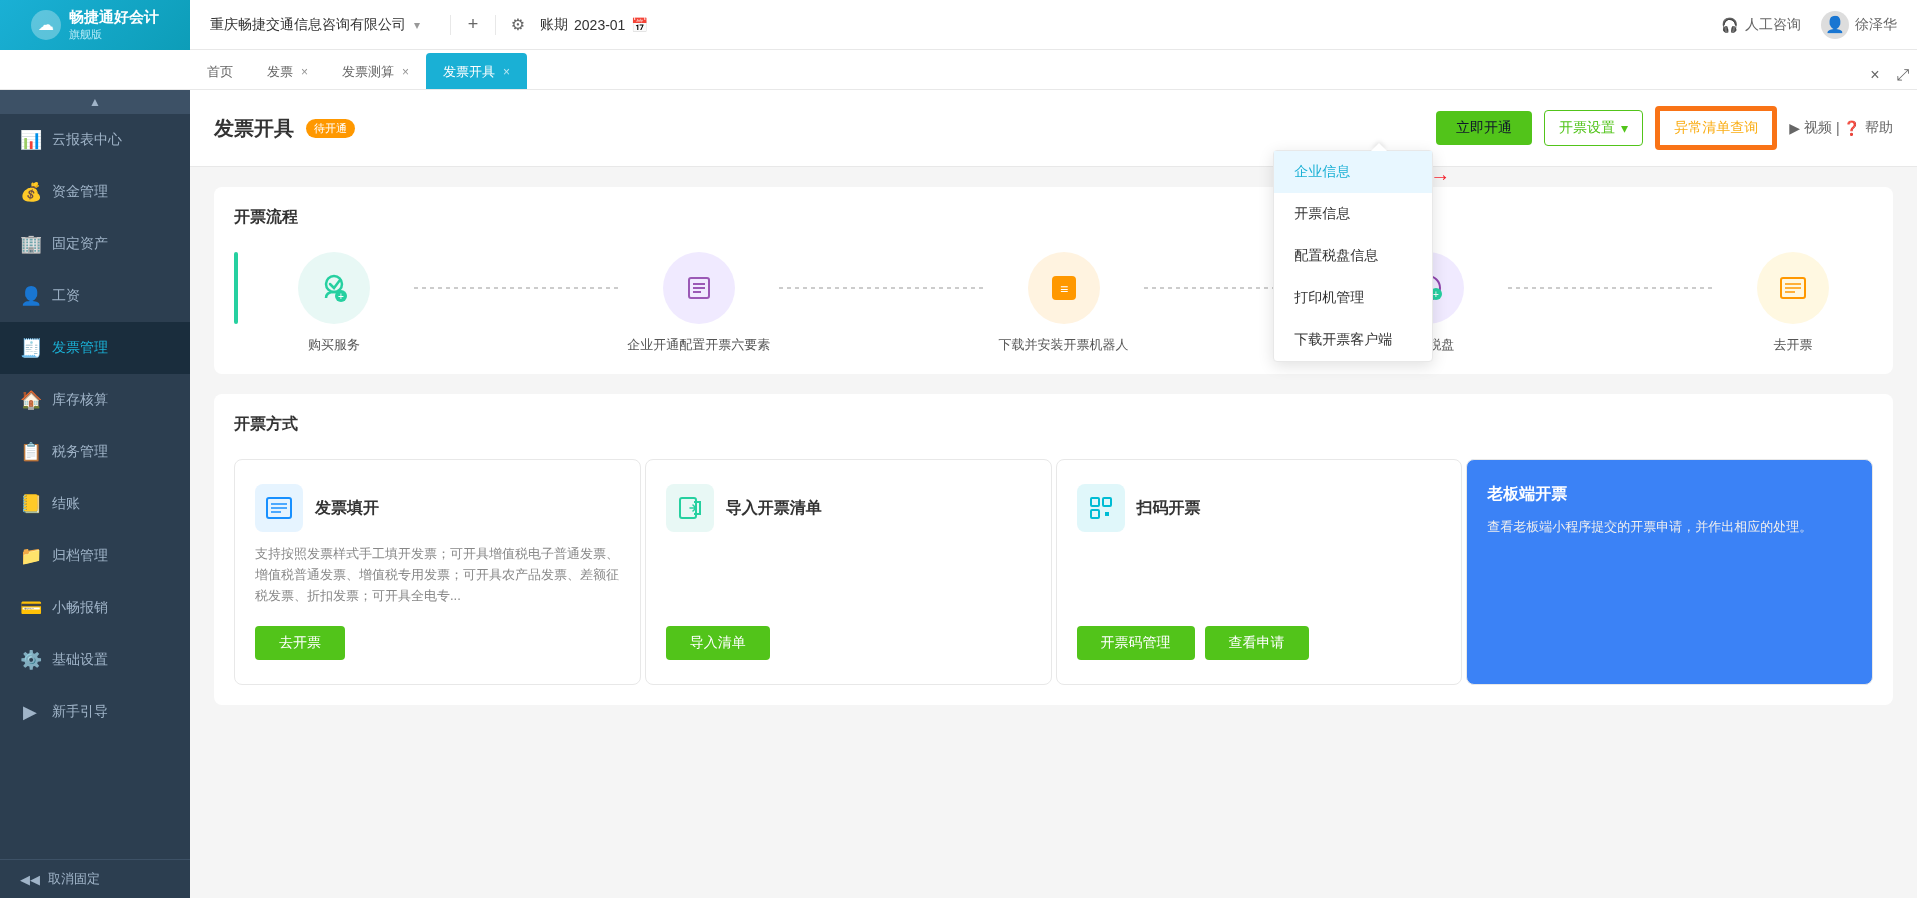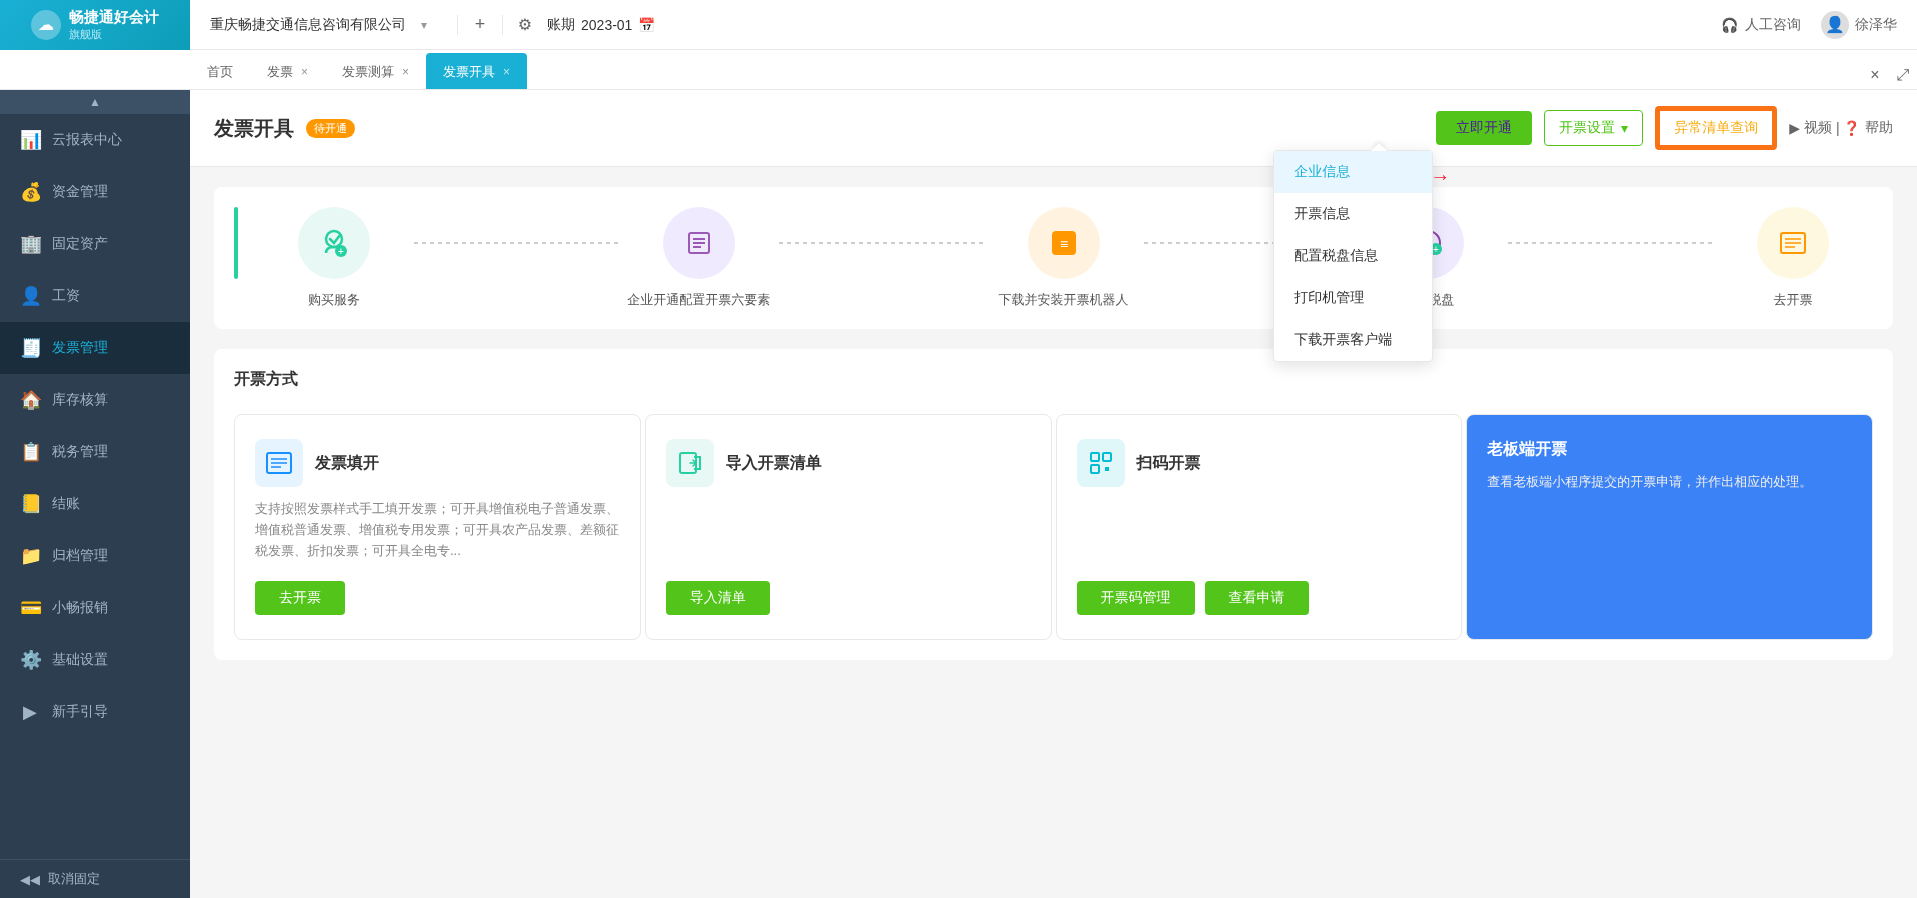--- a/index.html
+++ b/index.html
@@ -43,21 +43,21 @@
       display: flex;
       align-items: center;
       justify-content: center;
       color: #fff;
       font-size: 16px;
     }
     .header-company {
       display: flex;
       align-items: center;
       padding: 0 20px;
-      gap: 15px;
+      gap: 8px;
       color: #333;
       font-size: 14px;
       cursor: pointer;
     }
     .header-company .arrow { color: #999; font-size: 12px; }
     .header-divider { width: 1px; height: 20px; background: #e8e8e8; margin: 0 10px; }
     .header-add-btn {
       width: 24px;
       height: 24px;
       display: flex;
@@ -255,21 +255,21 @@
       border-radius: 10px;
     }
     .page-actions {
       display: flex;
       align-items: center;
       gap: 12px;
       position: relative;
     }
     .btn-green {
       background: #52c41a;
-      color: #4c1d95;
+      color: #0f172a;
       border: none;
       padding: 8px 20px;
       border-radius: 4px;
       cursor: pointer;
       font-size: 14px;
       font-weight: 500;
     }
     .btn-outline-green {
       background: #fff;
       color: #52c41a;
@@ -638,20 +638,21 @@
           <span> | </span>
           <span>❓</span>
           <span>帮助</span>
         </div>
       </div>
     </div>
 
     <div class="page-content">
 
       <div class="section">
+        <div class="section-title">开票流程</div>
         <div class="flow-steps">
           <div class="flow-left-border"></div>
 
           <div class="flow-step">
             <div class="flow-icon-circle flow-icon-teal">
               <svg width="36" height="36" viewBox="0 0 36 36">
                 <circle cx="18" cy="14" r="8" fill="none" stroke="#26d0a0" stroke-width="2.5"></circle>
                 <path d="M14 14 L18 18 L24 10" stroke="#26d0a0" stroke-width="2.5" fill="none" stroke-linecap="round"></path>
                 <path d="M10 28 Q10 22 18 22 Q26 22 26 28" stroke="#26d0a0" stroke-width="2.5" fill="none"></path>
                 <circle cx="25" cy="26" r="6" fill="#26d0a0"></circle>

